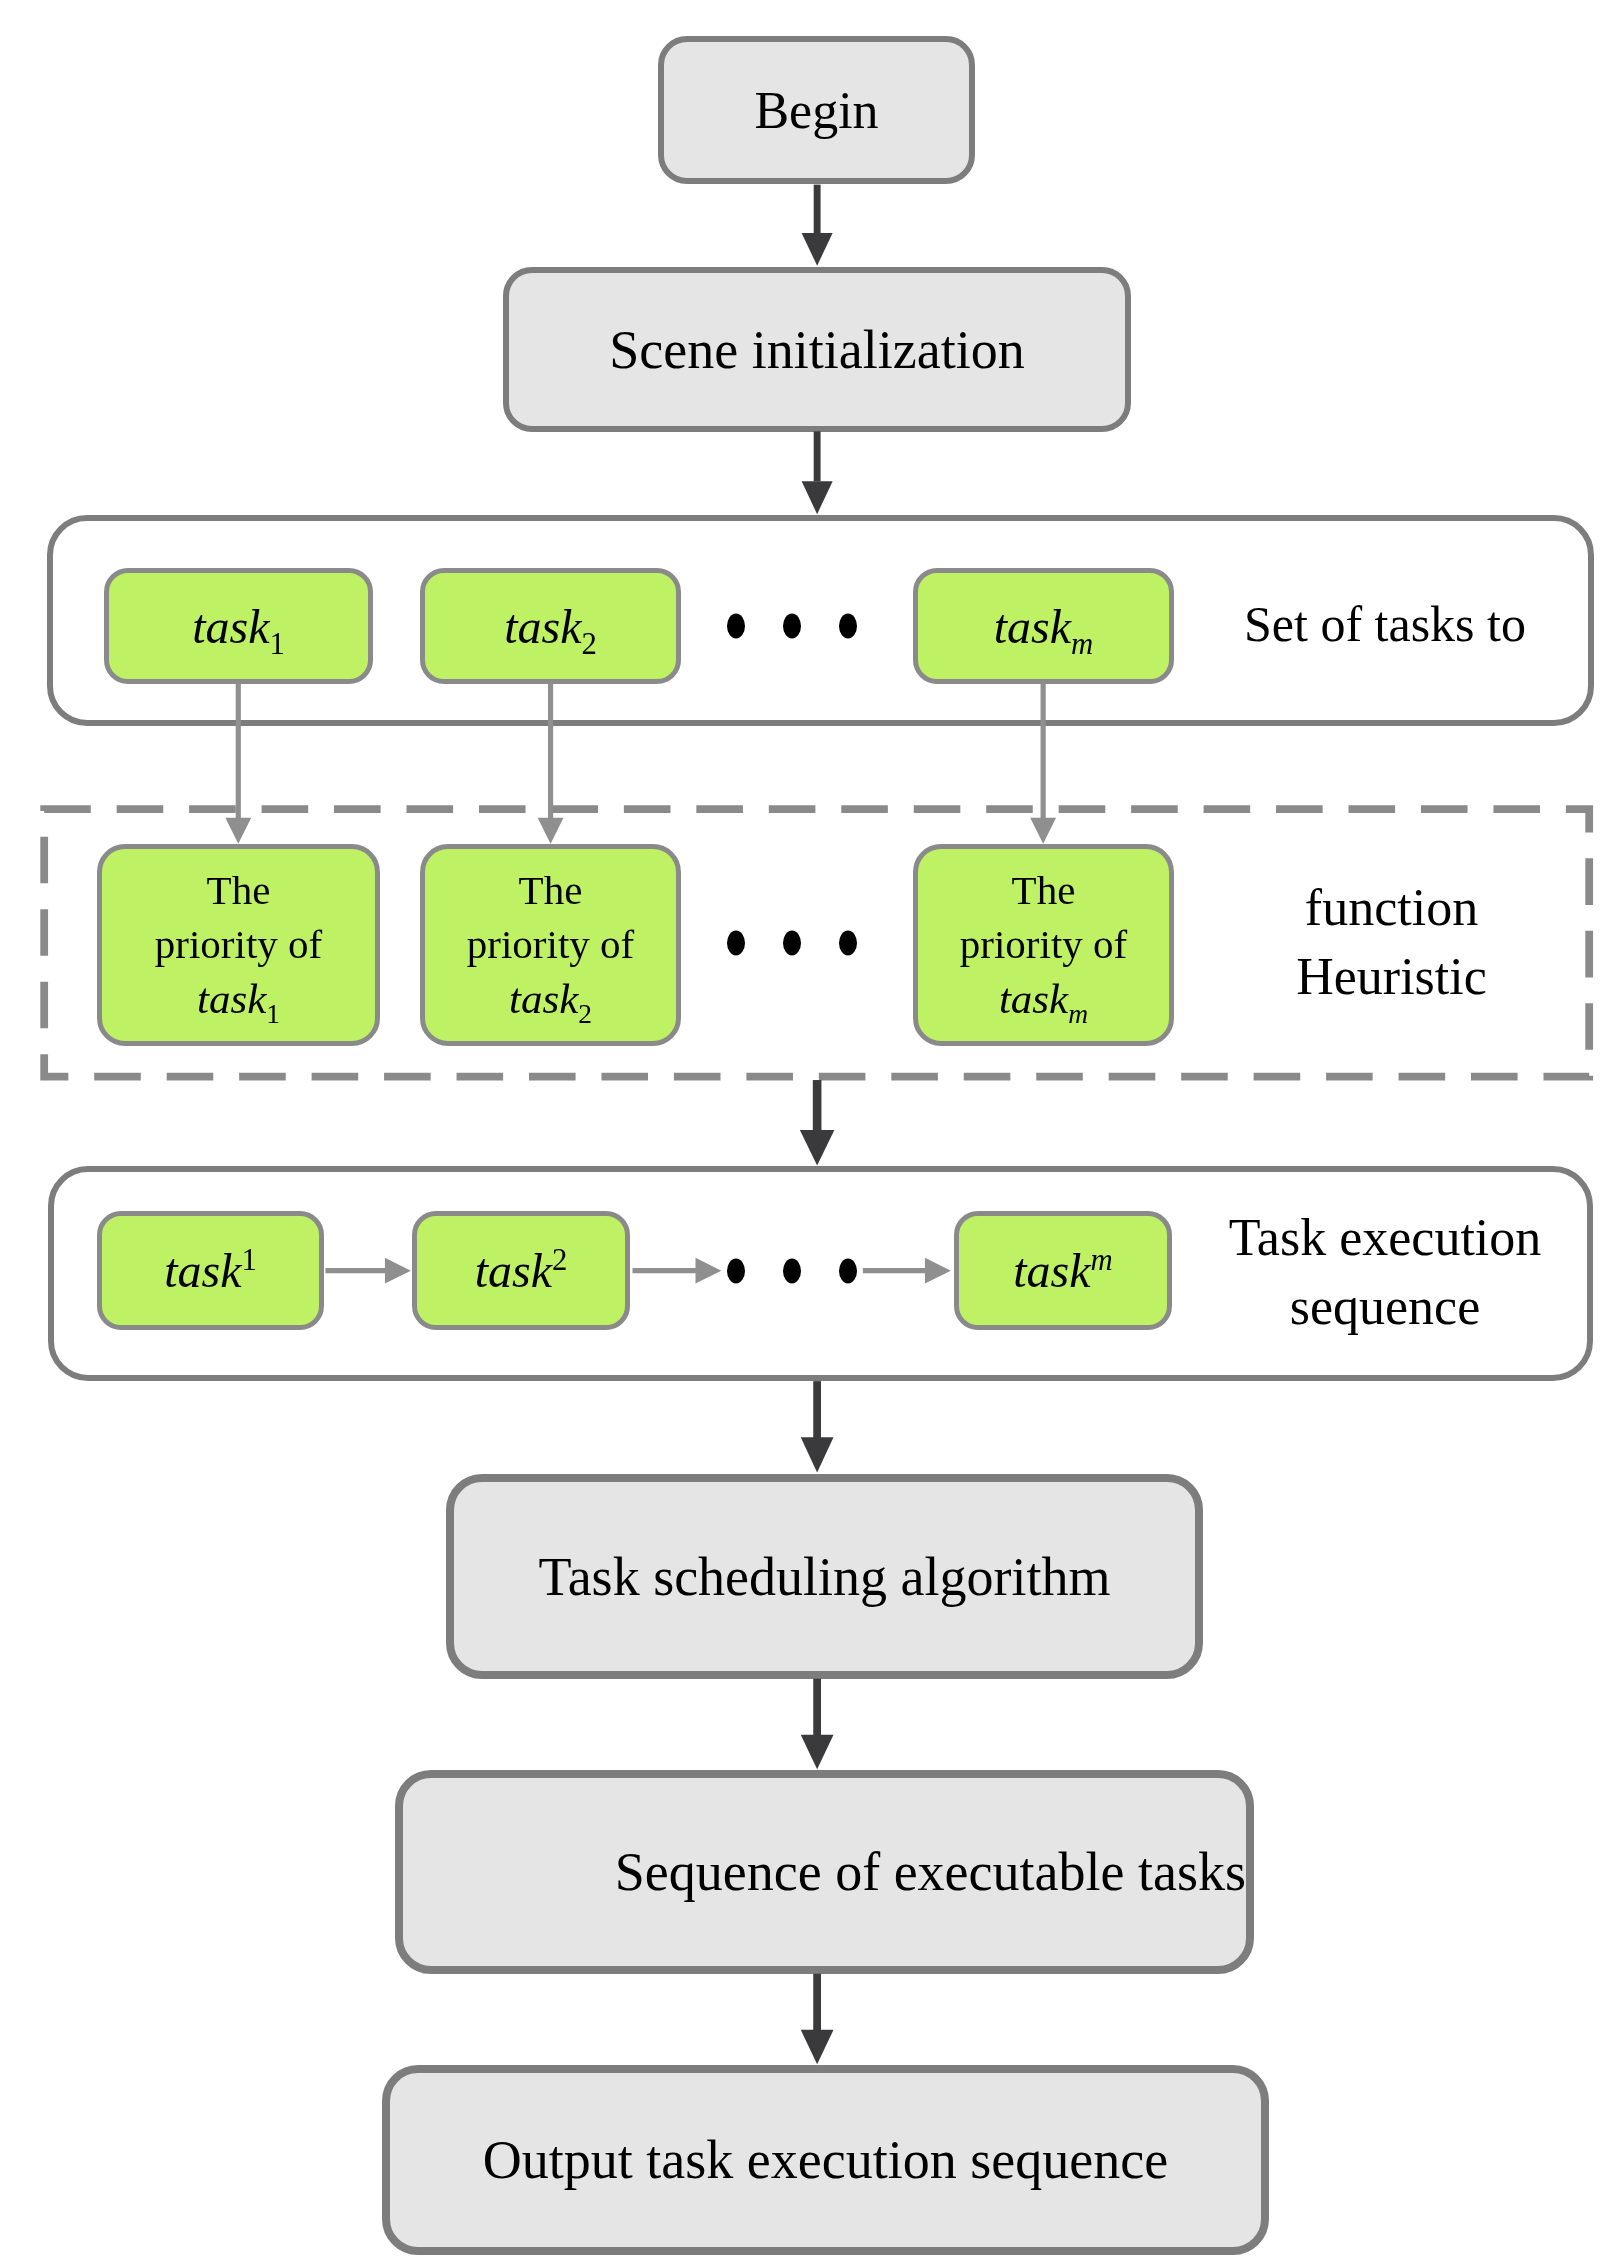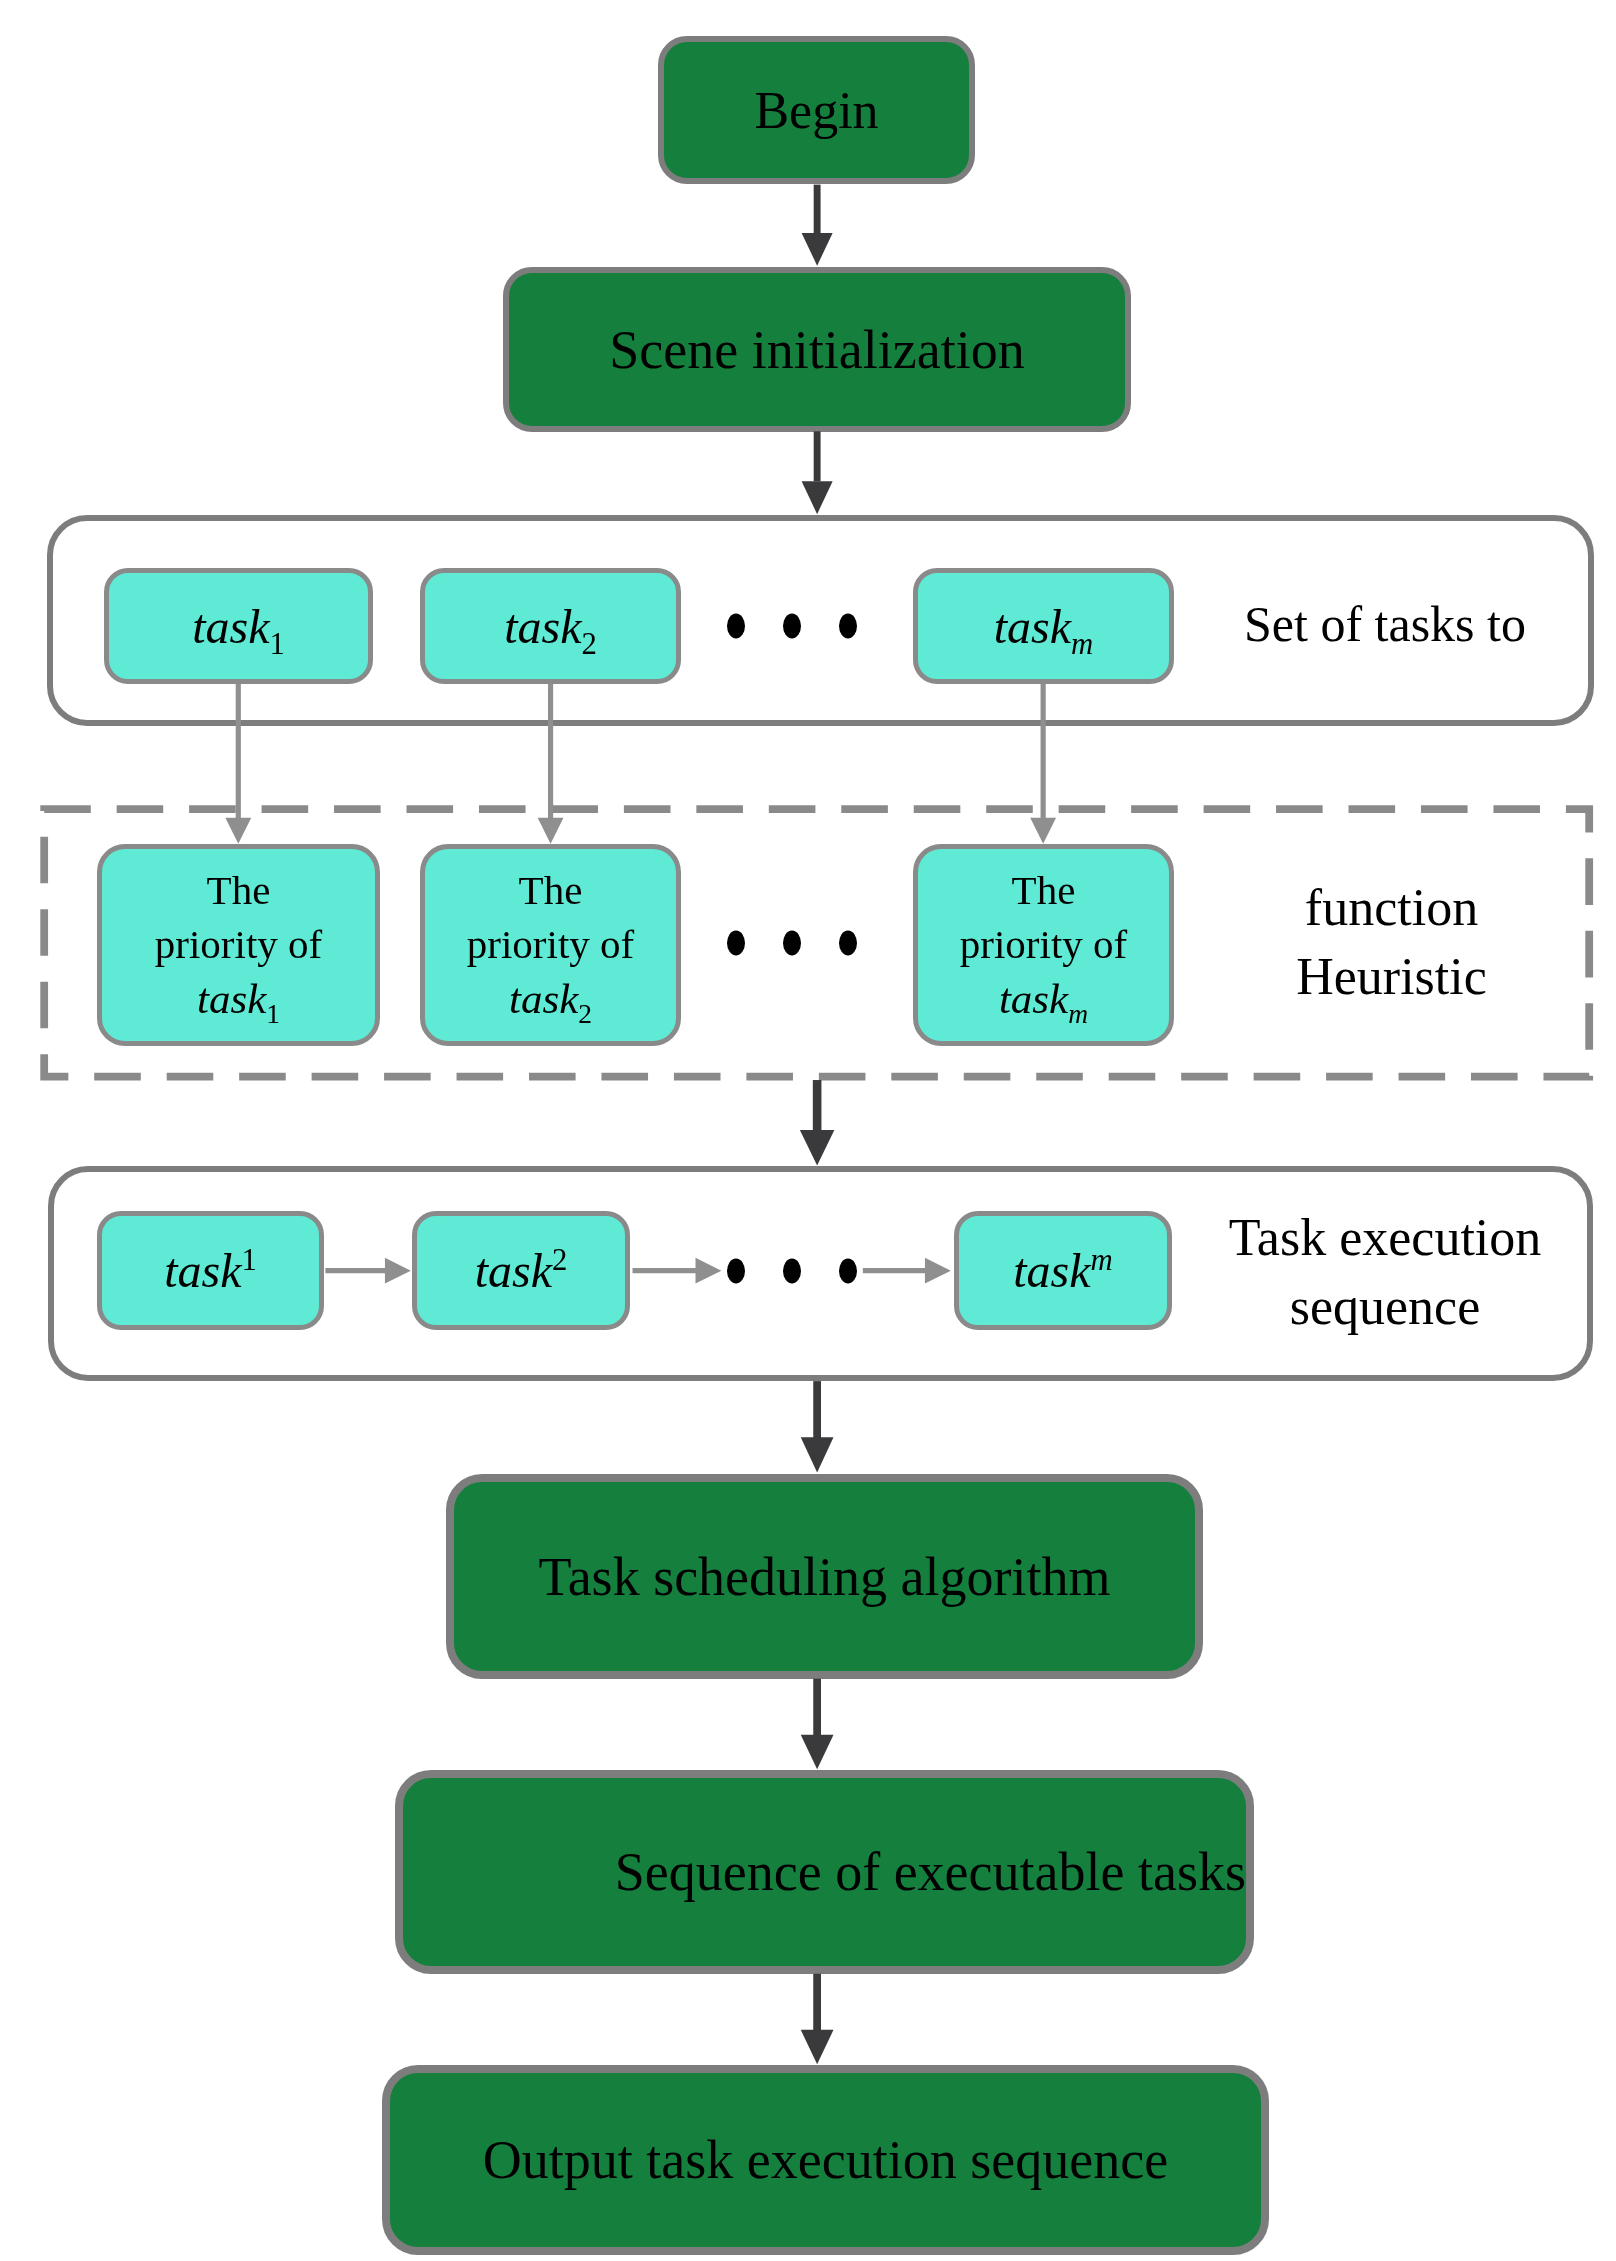--- a/index.html
+++ b/index.html
@@ -7,40 +7,40 @@
     position:relative;
     width:1617px;height:2261px;
     background:#ffffff;
     font-family:"Liberation Serif","DejaVu Serif",serif;
     color:#000;
     overflow:hidden;
   }
   
   .proc{
     position:absolute;
-    background:#15803d;
+    background:#e5e5e5;
     border:6px solid #7d7d7d;
     border-radius:29px;
     display:flex;align-items:center;justify-content:center;
     text-align:center;
     box-sizing:border-box;
   }
   .proc.thick{border-width:8.6px;border-radius:36px;margin-left:8px;}
   
   .container-box{
     position:absolute;
     background:#ffffff;
     border:6px solid #7d7d7d;
     border-radius:40px;
     box-sizing:border-box;
   }
   
   .small-box{
     position:absolute;
-    background:#5eead4;
+    background:#bef264;
     border:5.2px solid #8a8a8a;
     border-radius:24px;
     display:flex;align-items:center;justify-content:center;
     text-align:center;
     box-sizing:border-box;
   }
   .priority-box{border-radius:28px;}
   .math{font-style:italic;font-size:48px;}
   .math sub{font-size:0.64em;font-style:normal;line-height:0;}
   .math sup{font-size:0.64em;font-style:normal;line-height:0;}

